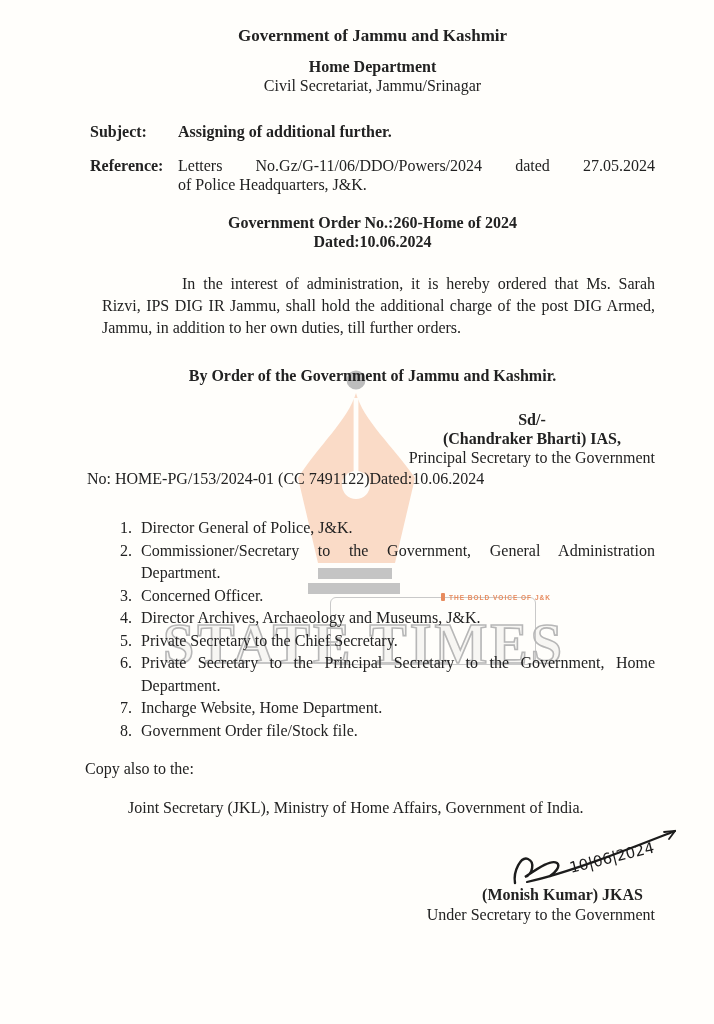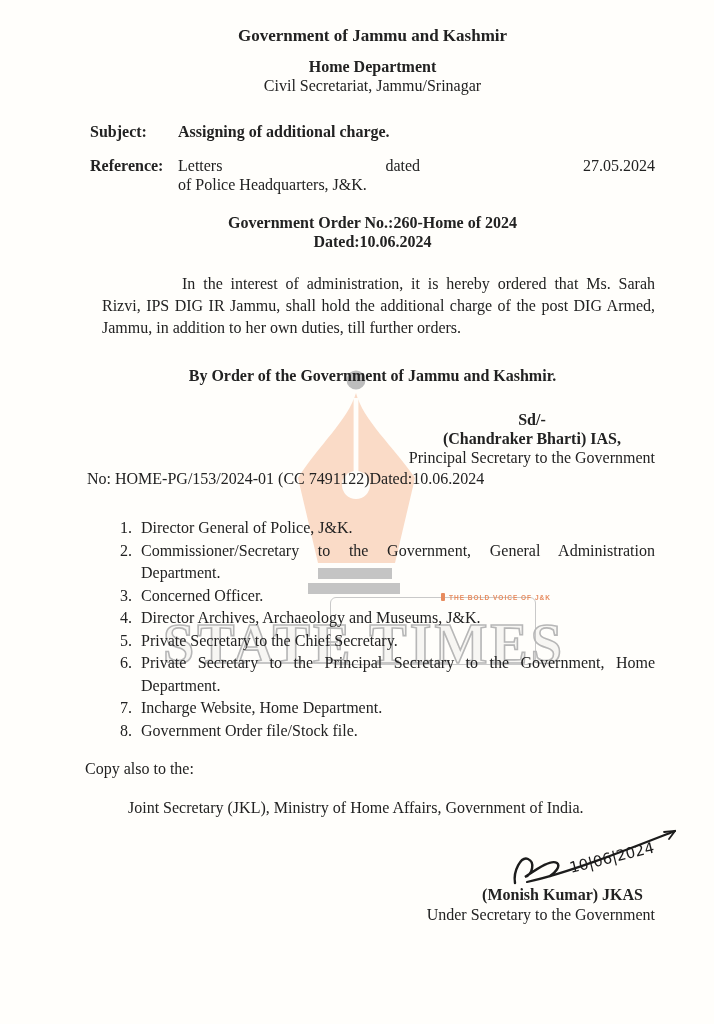--- a/index.html
+++ b/index.html
@@ -106,28 +106,29 @@
   <div class="content">
 
     <div class="center">
       <div class="hdr1">Government of Jammu and Kashmir</div>
       <div class="hdr2">Home Department</div>
       <div class="hdr3">Civil Secretariat, Jammu/Srinagar</div>
     </div>
 
     <div class="label-row subject-row">
       <div class="label-col">Subject:</div>
-      <div class="subject-text">Assigning of additional charge.</div>
+      <div class="subject-text">Assigning of additional further.</div>
     </div>
 
     <div class="label-row reference-row">
       <div class="label-col">Reference:</div>
       <div class="ref-body">
         <div class="ref-line1">
           <span>Letters</span>
+          <span>No.Gz/G-11/06/DDO/Powers/2024</span>
           <span>dated</span>
           <span>27.05.2024</span>
         </div>
         <div>of Police Headquarters, J&amp;K.</div>
       </div>
     </div>
 
     <div class="center order-block">
       <div>Government Order No.:260-Home of 2024</div>
       <div>Dated:10.06.2024</div>

